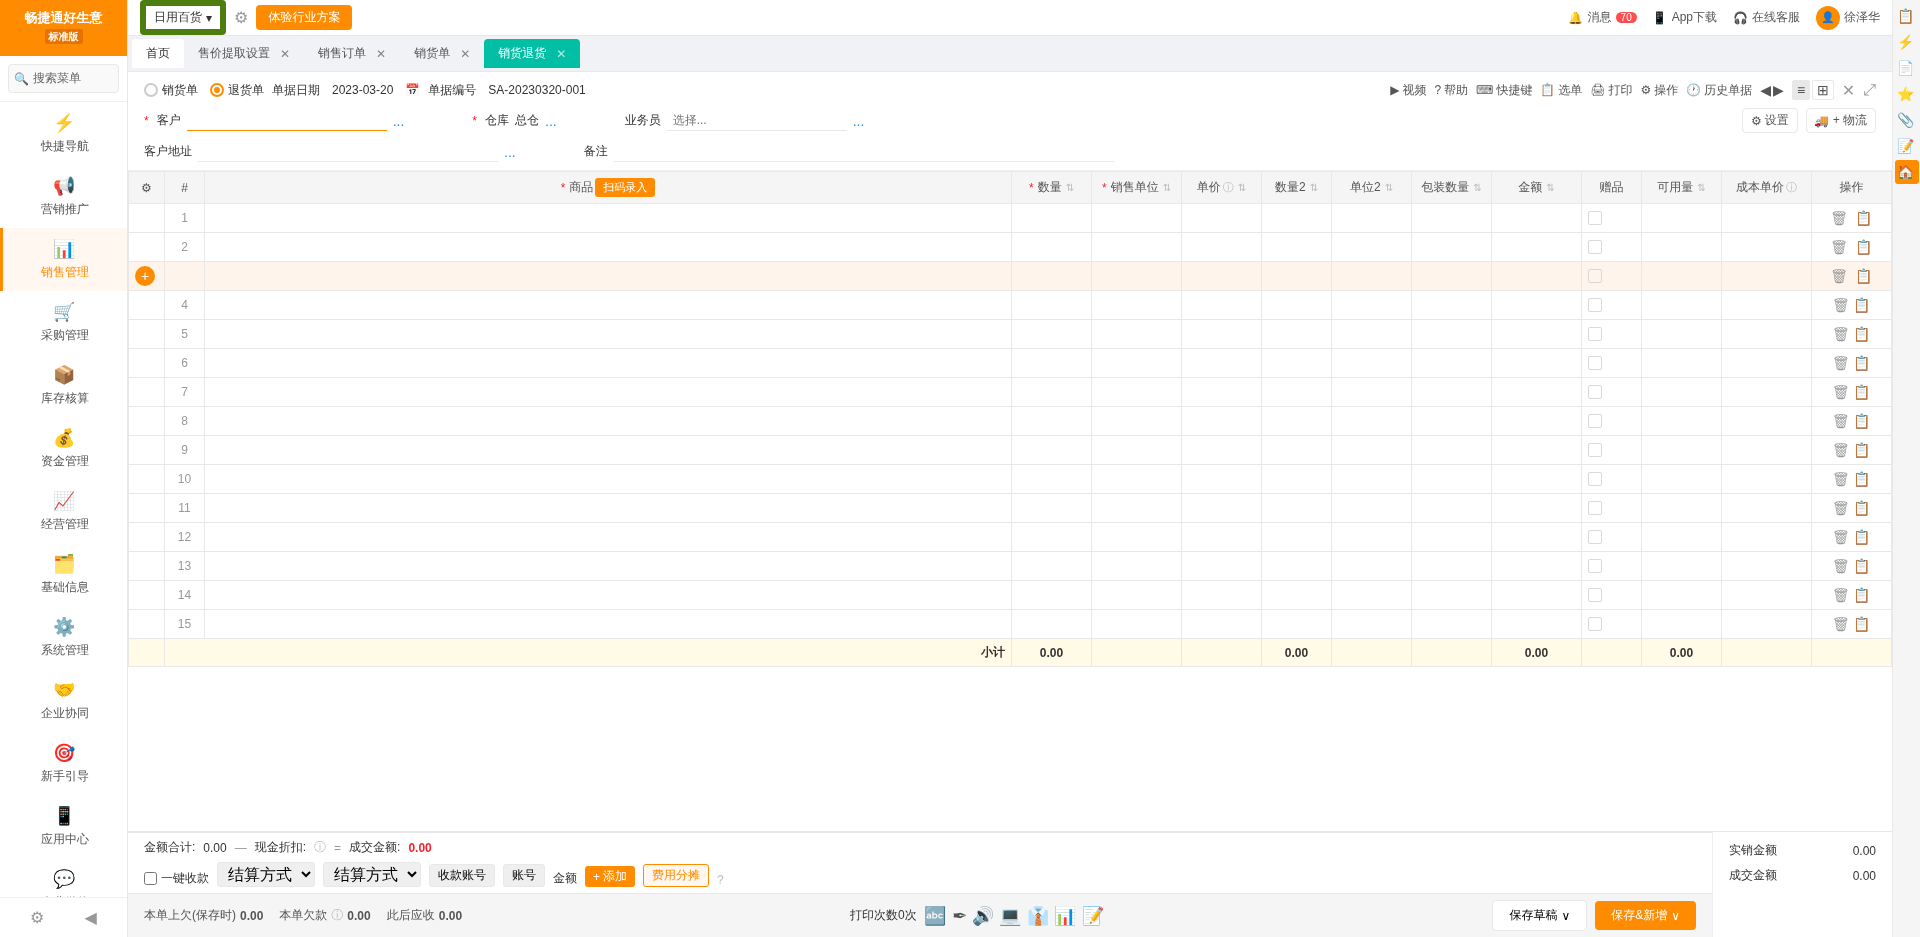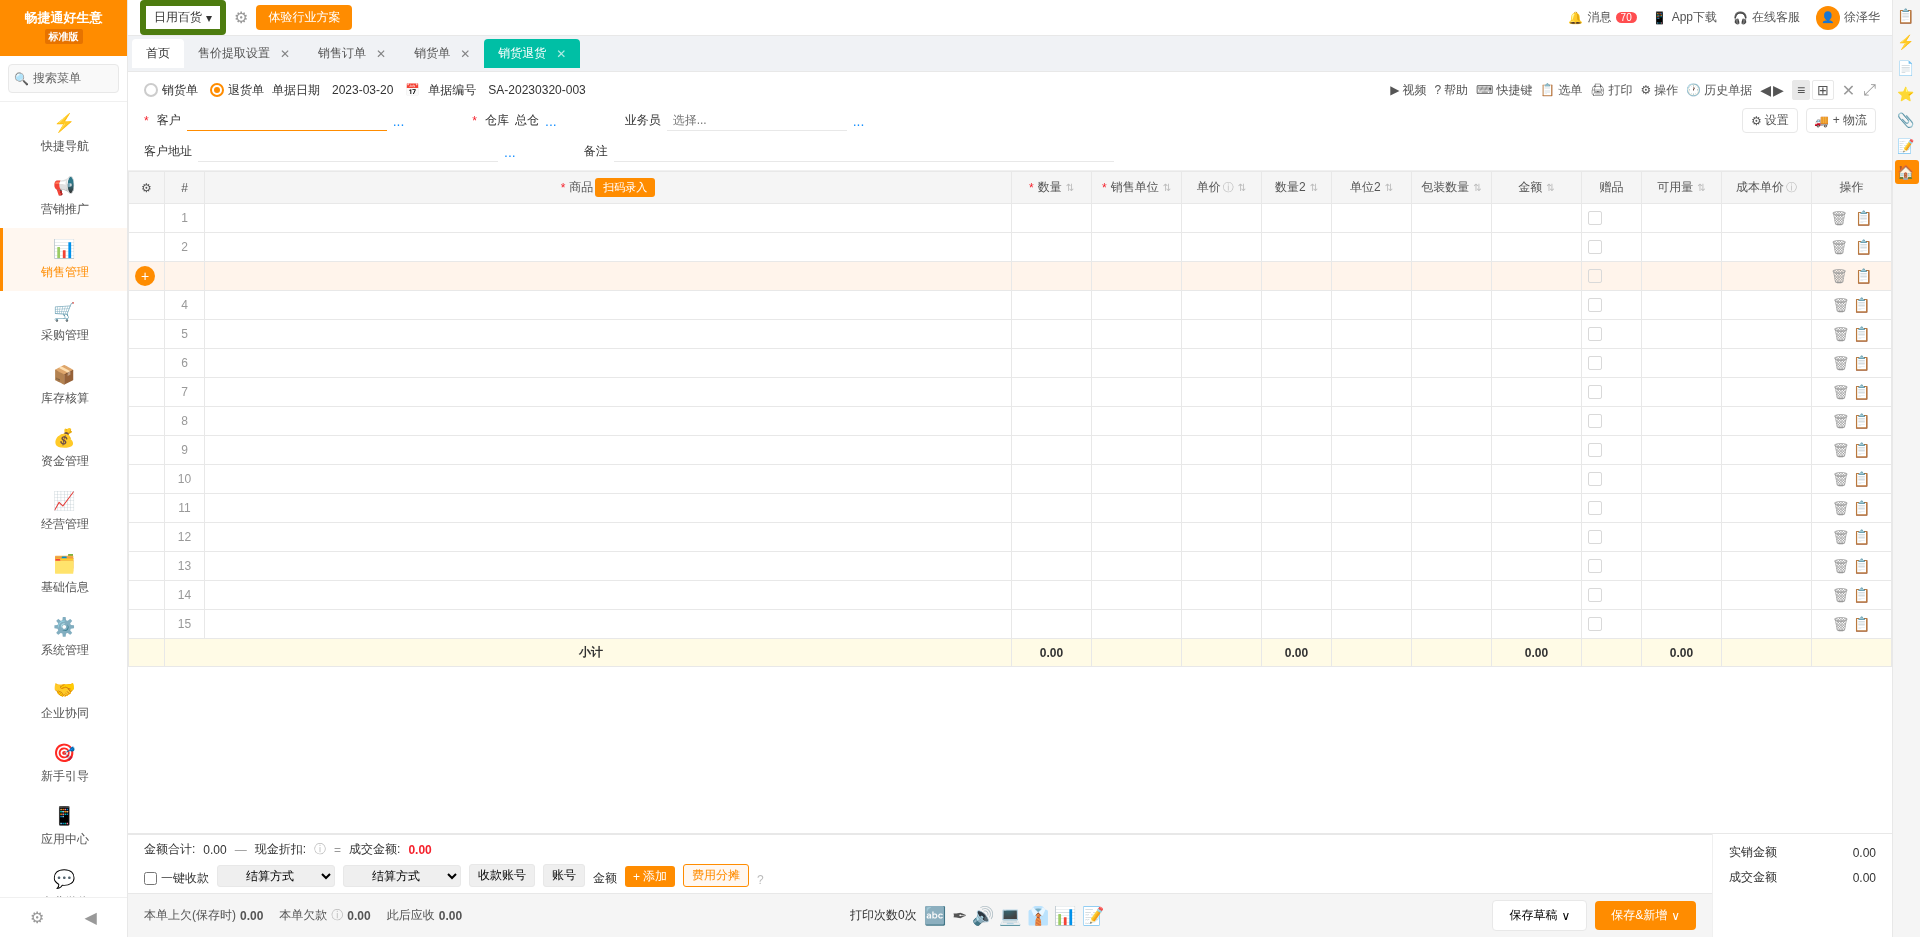--- a/index.html
+++ b/index.html
@@ -95,21 +95,21 @@
     .subtotal-row td { color: #333; }
     
     
     .footer-area { background: #fff; border-top: 1px solid #e8e8e8; padding: 6px 16px; }
     .footer-row1 { display: flex; align-items: center; gap: 8px; font-size: 12px; margin-bottom: 6px; }
     .footer-divider { color: #999; }
     .footer-eq { color: #999; }
     
     .footer-row2 { display: flex; align-items: flex-end; gap: 8px; font-size: 12px; }
     .checkbox-label { display: flex; align-items: center; gap: 4px; cursor: pointer; }
-    .footer-select { border: 1px solid #e8e8e8; border-radius: 3px; padding: 2px 24px; font-size: 12px; }
+    .footer-select { border: 1px solid #e8e8e8; border-radius: 3px; padding: 2px 6px; font-size: 16px; }
     .footer-account-btn { border: 1px solid #e8e8e8; border-radius: 3px; padding: 2px 8px; font-size: 12px; cursor: pointer; }
     .add-btn { background: #ff8c00; color: white; border: none; border-radius: 3px; padding: 2px 8px; font-size: 12px; cursor: pointer; display: flex; align-items: center; gap: 3px; }
     .fee-split-btn { background: #fff7f0; border: 1px solid #ff8c00; color: #ff8c00; border-radius: 3px; padding: 2px 8px; font-size: 12px; cursor: pointer; }
     
     
     .bottom-bar { background: #f5f5f5; border-top: 1px solid #e8e8e8; padding: 6px 16px; display: flex; align-items: center; justify-content: space-between; }
     .bottom-info { display: flex; align-items: center; gap: 16px; font-size: 12px; color: #555; }
     .bottom-info-item { display: flex; align-items: center; gap: 4px; }
     .bottom-actions { display: flex; align-items: center; gap: 8px; }
     .save-draft-btn { background: #fff; border: 1px solid #e8e8e8; border-radius: 4px; padding: 6px 16px; font-size: 12px; cursor: pointer; display: flex; align-items: center; gap: 4px; }
@@ -298,21 +298,21 @@
           </div>
 
           <div class="doc-info">
             <span>单据日期</span>
             <span>2023-03-20</span>
             <span>📅</span>
           </div>
 
           <div class="doc-info">
             <span>单据编号</span>
-            <span>SA-20230320-003</span>
+            <span>SA-20230320-001</span>
           </div>
 
           <div class="toolbar-right">
             <div class="toolbar-right-item">
               <span>▶</span>
               <span>视频</span>
             </div>
             <div class="toolbar-right-item">
               <span>?</span>
               <span>帮助</span>
@@ -757,21 +757,21 @@
                 <td>
                   <div class="checkbox"></div>
                 </td>
                 <td></td>
                 <td></td>
                 <td><button class="op-btn">🗑</button><button class="op-btn">📋</button></td>
               </tr>
 
             <tr class="subtotal-row">
               <td></td>
-              <td colspan="2" style="text-align:center;padding-left:12px;">小计</td>
+              <td colspan="2" style="text-align:right;padding-left:12px;">小计</td>
               <td>0.00</td>
               <td></td>
               <td></td>
               <td>0.00</td>
               <td></td>
               <td></td>
               <td>0.00</td>
               <td></td>
               <td>0.00</td>
               <td></td>

